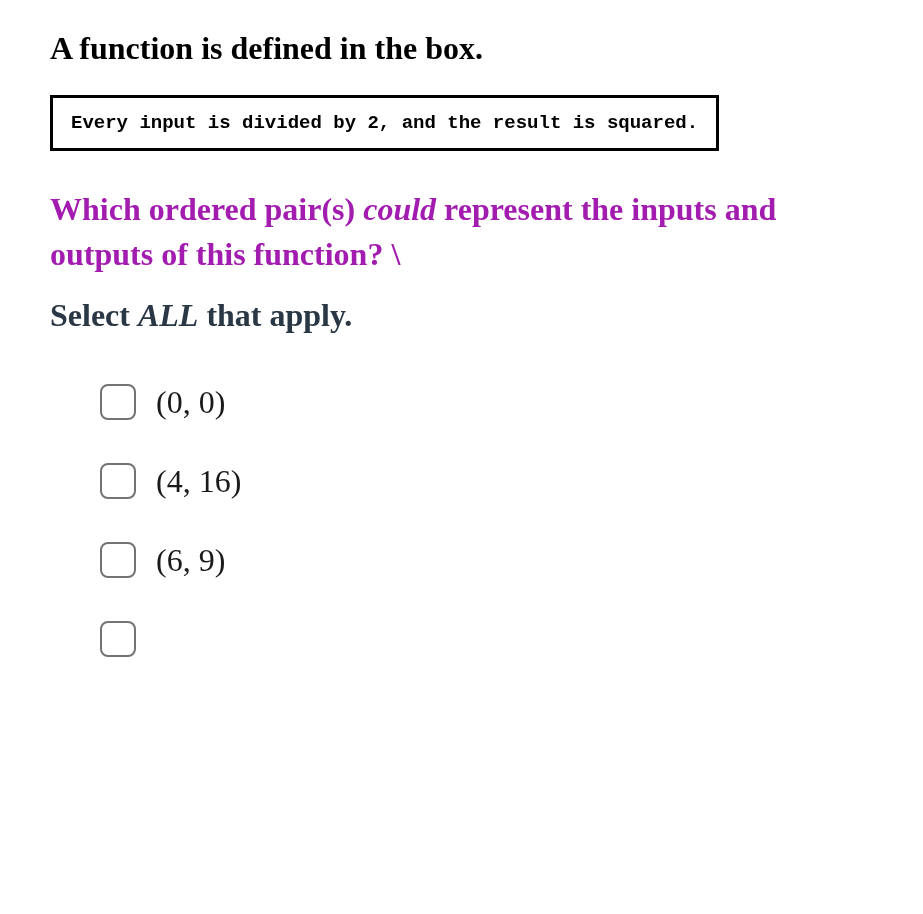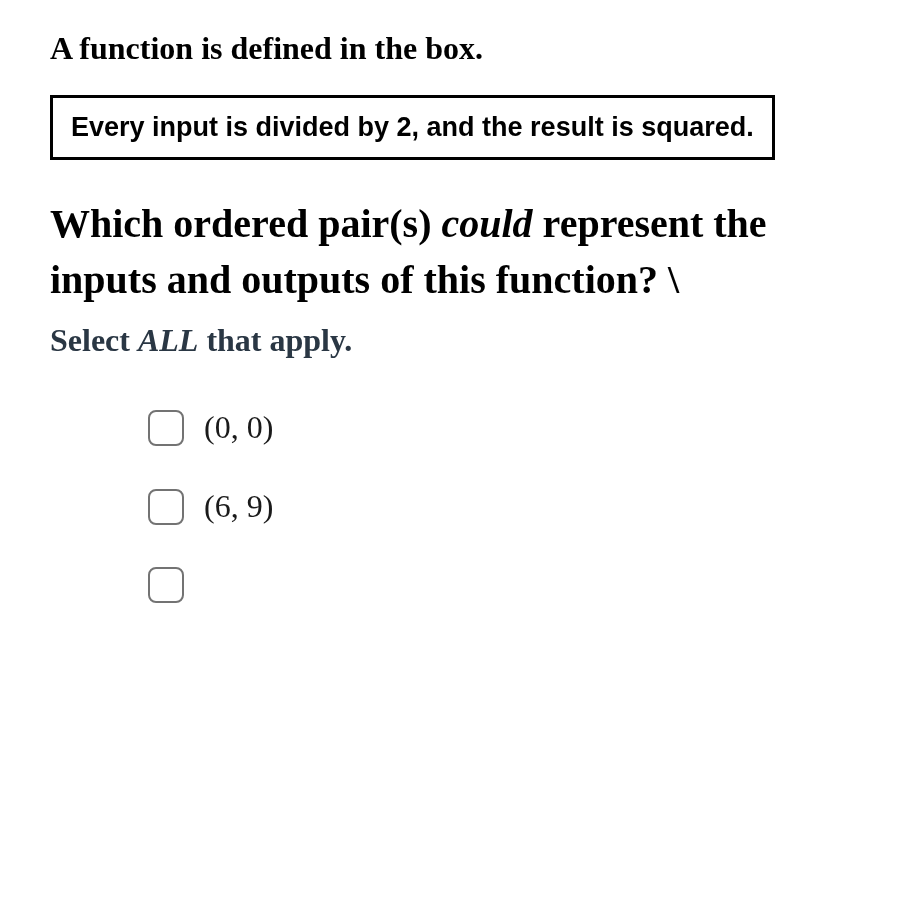--- a/index.html
+++ b/index.html
@@ -22,51 +22,51 @@
       margin-bottom: 28px;
     }
     .function-box {
       border: 3px solid #000;
       padding: 14px 18px;
       margin-bottom: 36px;
       display: inline-block;
       font-family: Arial, Helvetica, sans-serif;
     }
     .function-box-text {
-      font-size: 27px;
+      font-size: 19px;
       font-weight: bold;
       color: #000;
+      font-family: Liberation Mono, monospace;
     }
     .question-text {
-      font-size: 40px;
+      font-size: 32px;
       font-weight: bold;
-      color: #000000;
+      color: #a21caf;
       line-height: 1.4;
-      margin-bottom: 14px;
+      margin-bottom: 20px;
     }
     .question-text .italic {
       font-style: italic;
     }
     .select-text {
       font-size: 32px;
       font-weight: bold;
       color: #2a3744;
       margin-bottom: 50px;
     }
     .select-text .italic {
       font-style: italic;
     }
     .options {
       padding-left: 50px;
     }
     .option-row {
       display: flex;
-      align-items: flex-end;
+      align-items: flex-start;
       margin-bottom: 42px;
-      margin-left: 48px;
     }
     .checkbox {
       width: 36px;
       height: 36px;
       border: 2.5px solid #737373;
       border-radius: 8px;
       margin-right: 20px;
       background: #fff;
       cursor: pointer;
       flex-shrink: 0;
@@ -96,20 +96,24 @@
   <span>Select </span><span class="italic">ALL</span><span> that apply.</span>
 </div>
 
 <div class="options">
   <div class="option-row">
     <div class="checkbox"></div>
     <span class="option-label">(0, 0)</span>
   </div>
   <div class="option-row">
     <div class="checkbox"></div>
+    <span class="option-label">(4, 16)</span>
+  </div>
+  <div class="option-row">
+    <div class="checkbox"></div>
     <span class="option-label">(6, 9)</span>
   </div>
   <div class="option-row">
     <div class="checkbox"></div>
   </div>
 </div>
 
 
 
 

